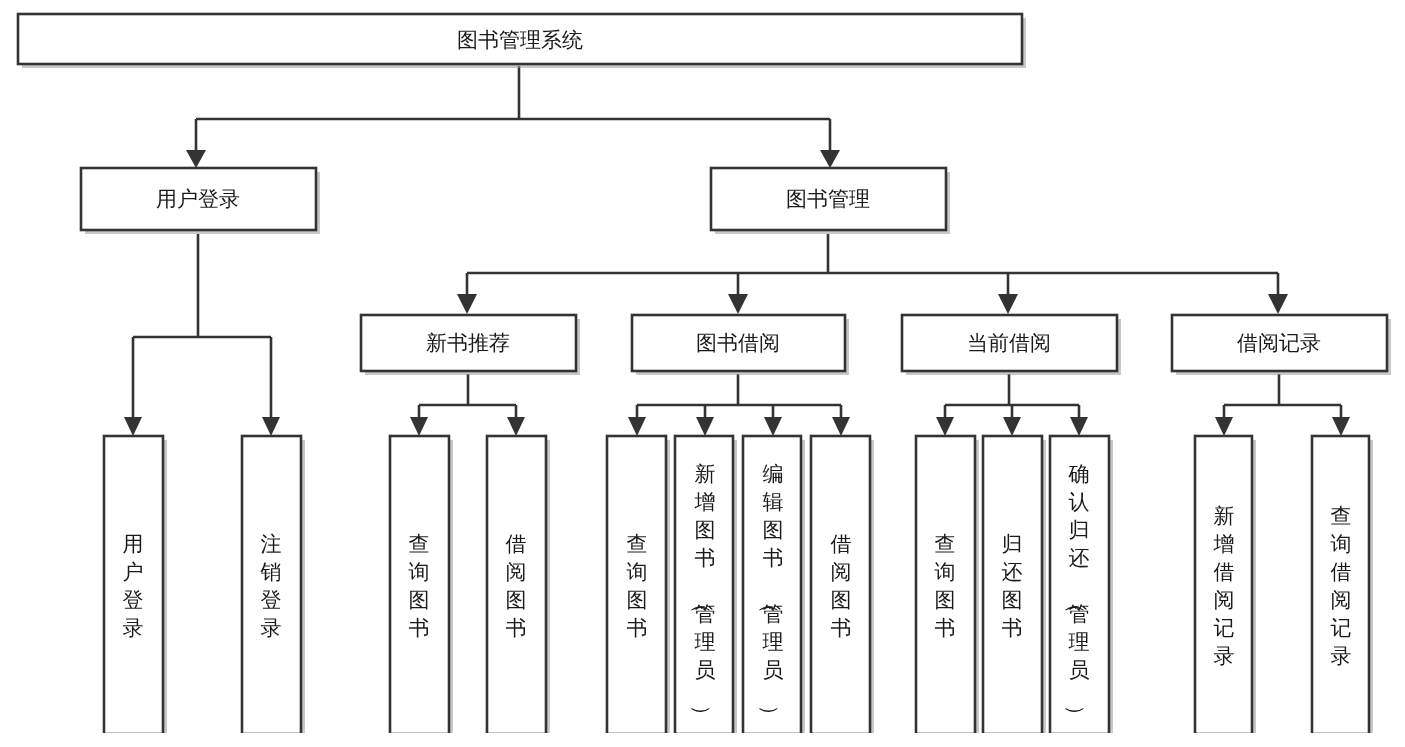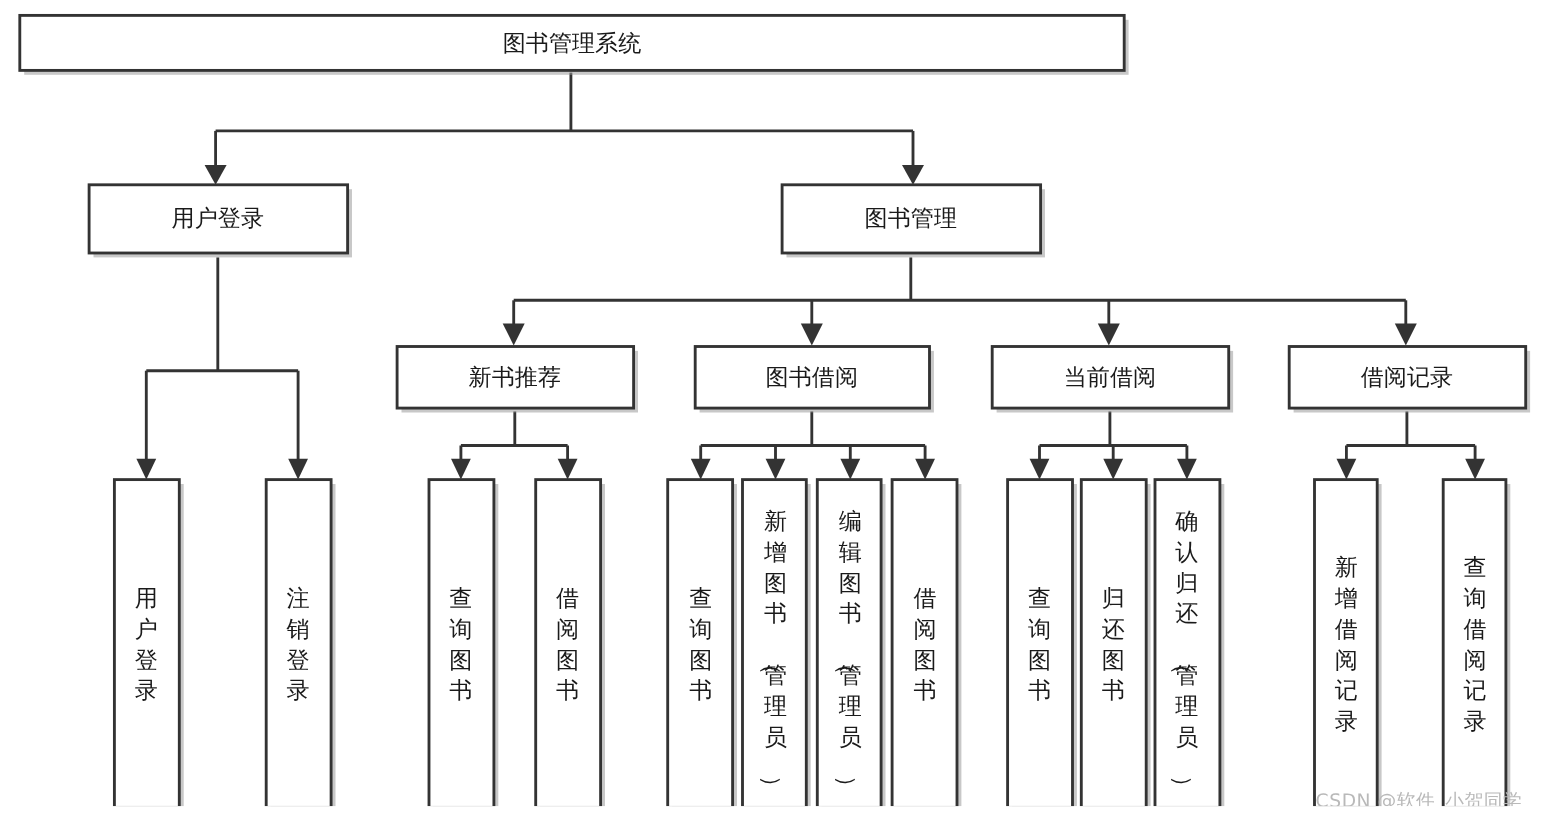--- a/index.html
+++ b/index.html
@@ -264,15 +264,14 @@
 
       <g>
         <rect class="node-shadow" x="1316" y="440" width="57" height="298"></rect>
         <rect class="node-rect" x="1312" y="436" width="57" height="298"></rect>
         <text class="node-label-v" x="1341" y="0"><tspan x="1341" y="522.84">查</tspan><tspan x="1341" y="550.84">询</tspan><tspan x="1341" y="578.84">借</tspan><tspan x="1341" y="606.84">阅</tspan><tspan x="1341" y="634.84">记</tspan><tspan x="1341" y="662.84">录</tspan></text>
       </g>
 
     </g>
   </svg>
 
-  <div class="watermark" style="left:1196px; top:717px;">CSDN @软件_小贺同学</div>
 
 </div>
 
 </body></html>

